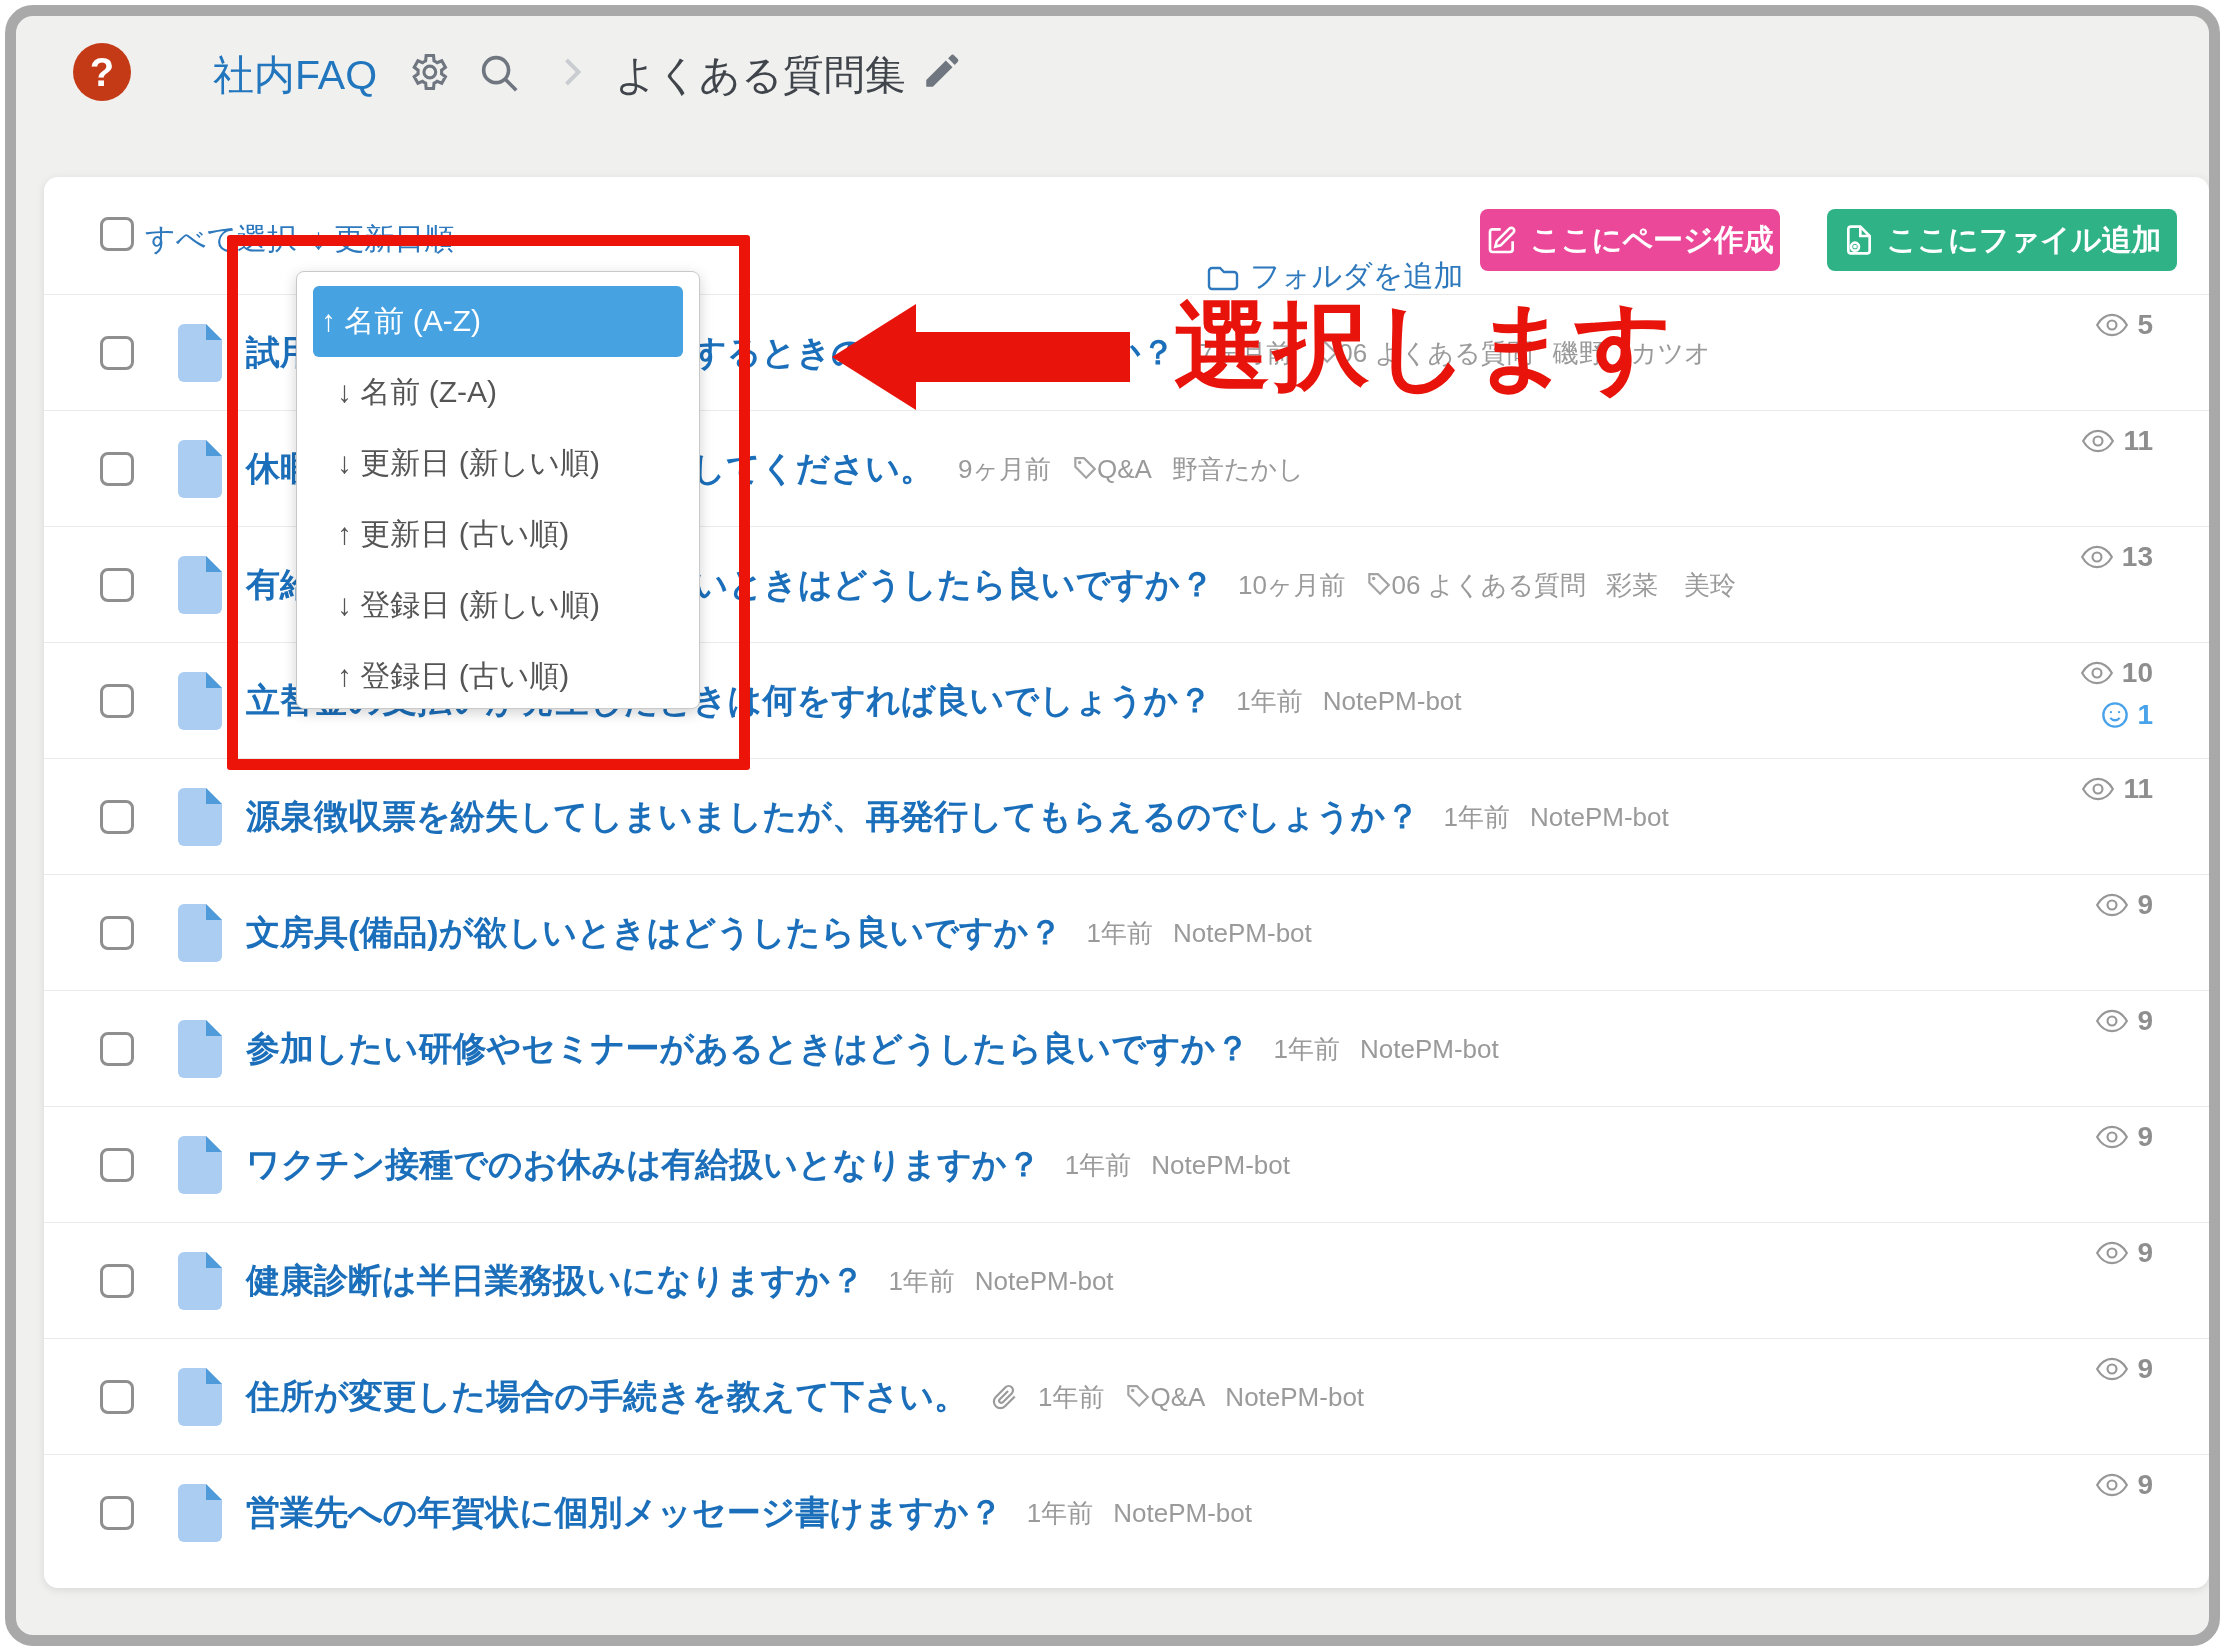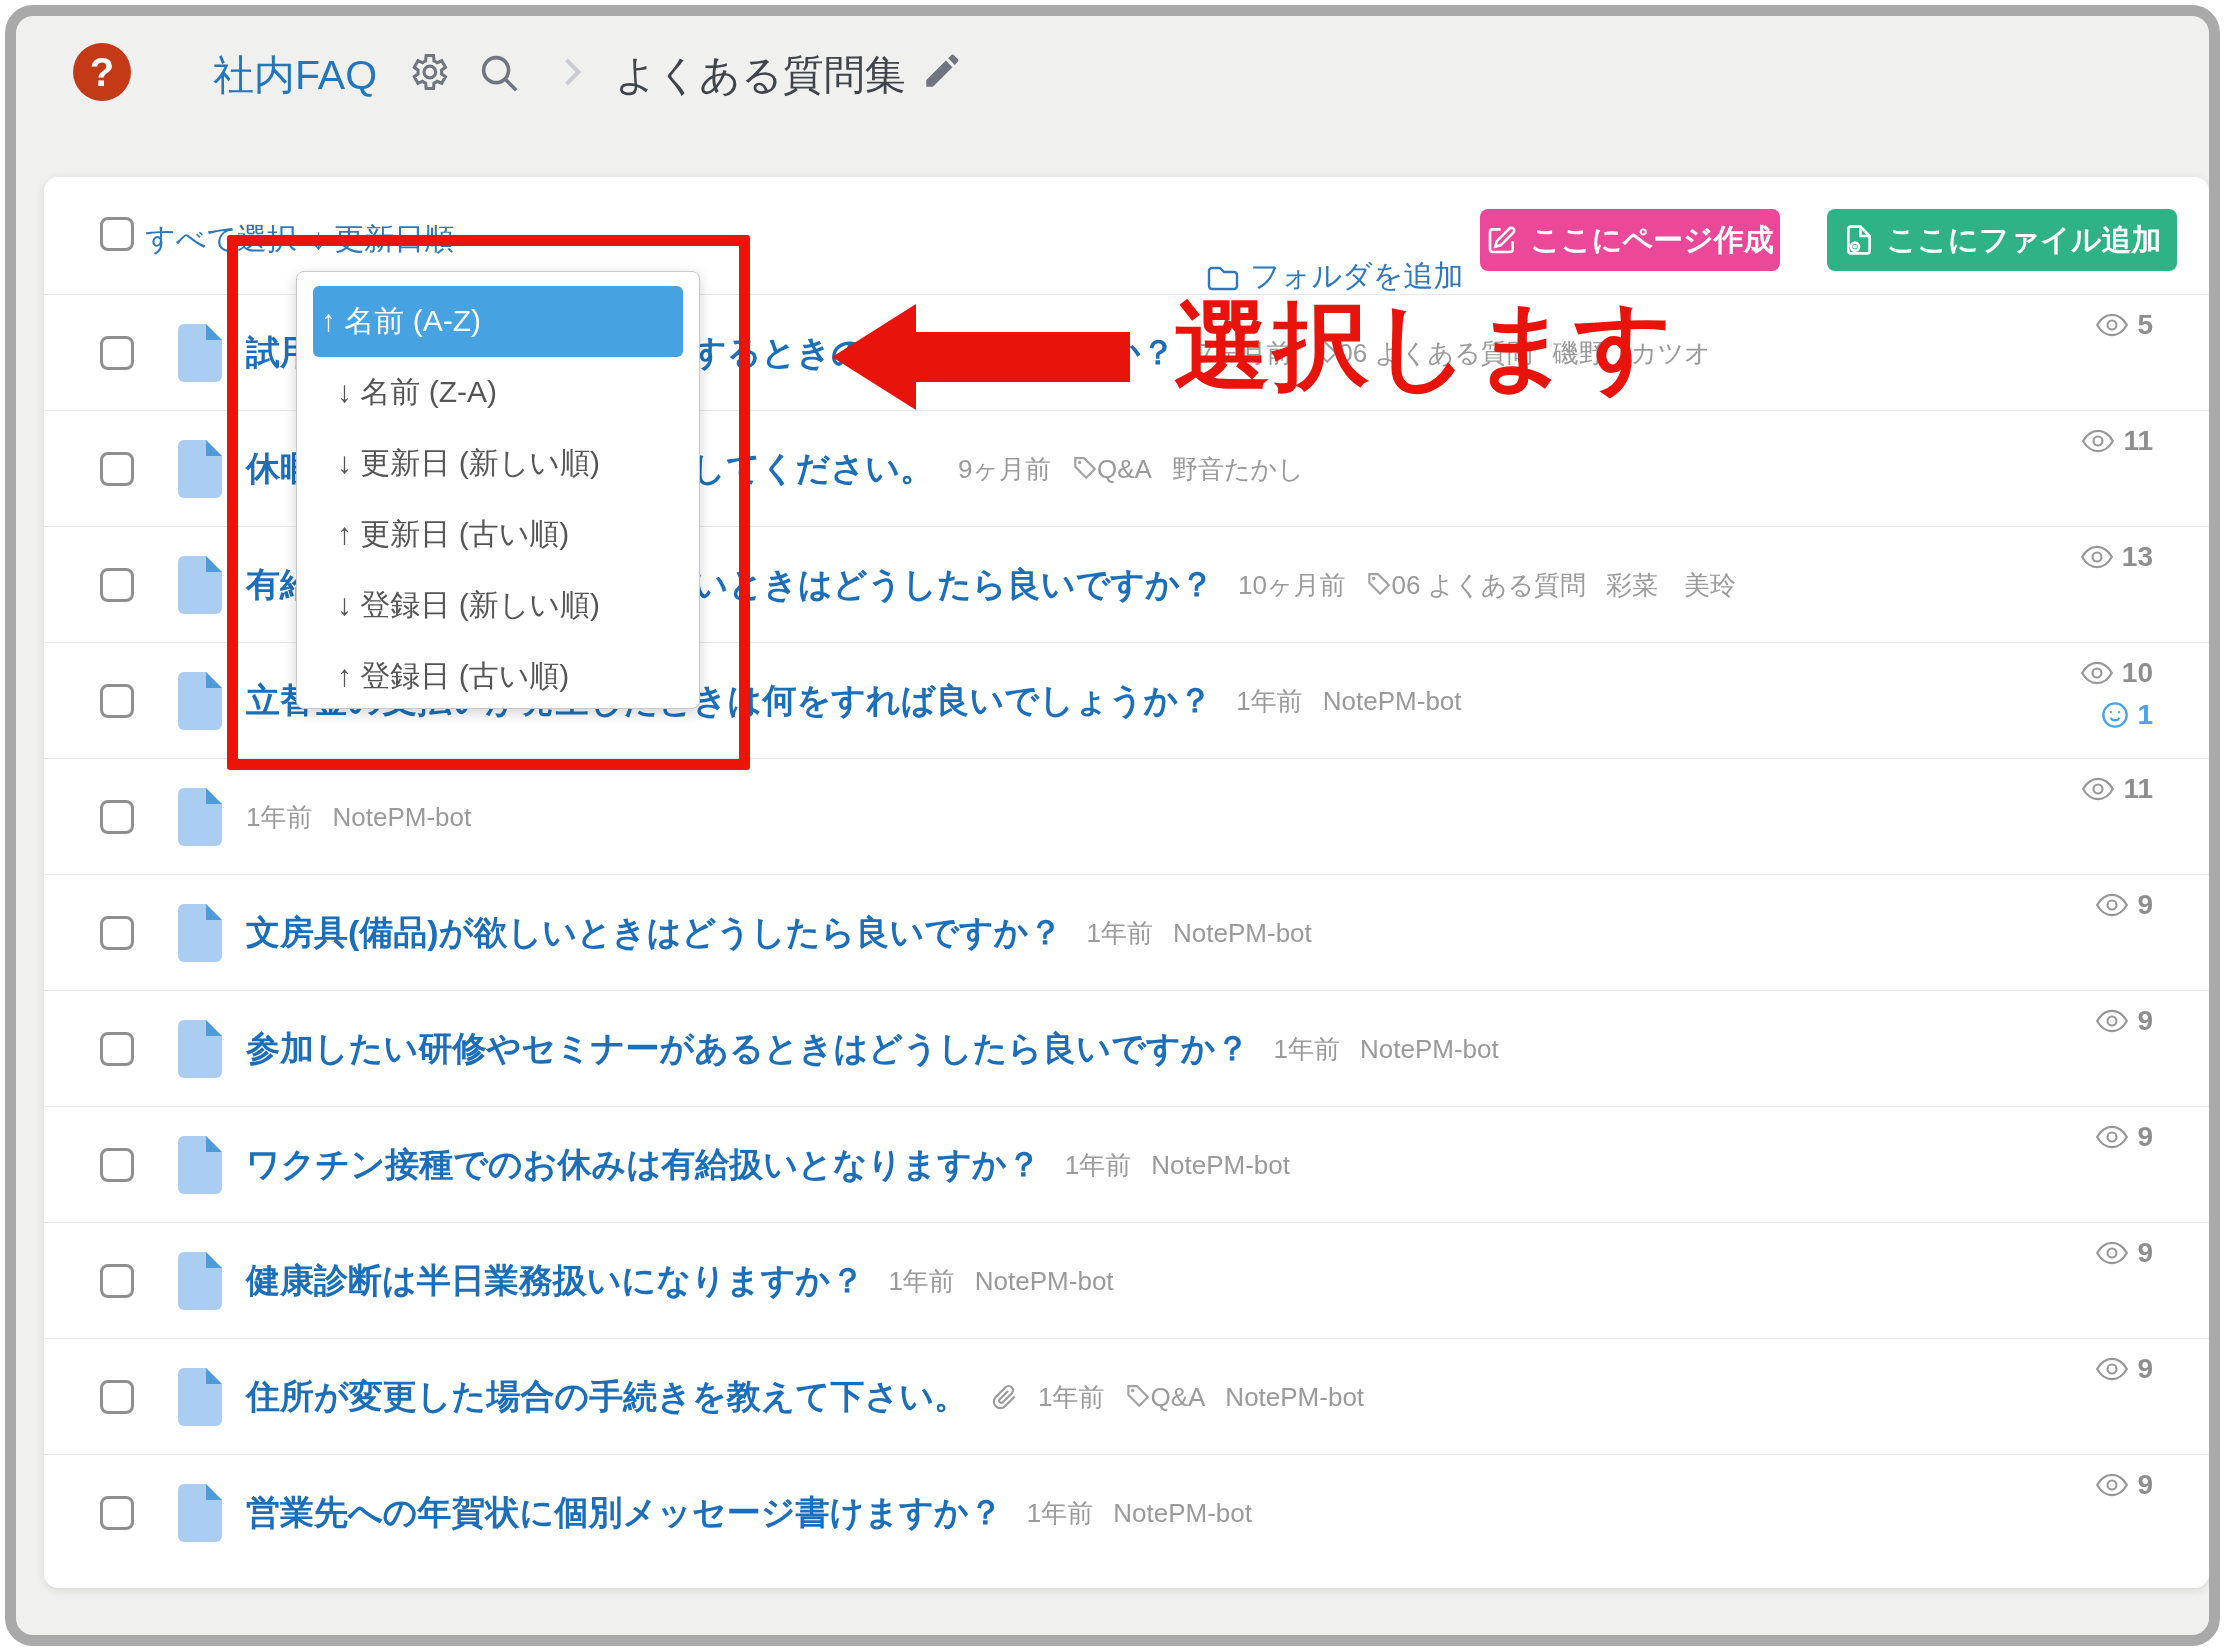--- a/index.html
+++ b/index.html
@@ -278,20 +278,21 @@
 
   <div class="row">
     <div class="row-line">
       <span class="cbx"></span>
       <span class="doc-ic">
         <svg width="50" height="62" viewBox="0 0 50 62">
           <path d="M6 8a6 6 0 0 1 6-6h22l16 16v36a6 6 0 0 1-6 6H12a6 6 0 0 1-6-6Z" fill="#aacdf1"></path>
           <path d="M34 2l16 16H34Z" fill="#4f9ad8"></path>
         </svg>
       </span>
+      <a class="row-title" href="#">源泉徴収票を紛失してしまいましたが、再発行してもらえるのでしょうか？</a>
       <span class="meta">
 
         <span>1年前</span>
 
         <span>NotePM-bot</span>
       </span>
     </div>
     <span class="views">
       <svg width="34" height="26" viewBox="0 0 32 22" fill="none" stroke="#979797" stroke-width="2">
         <path d="M2 11C6 4 11 1.5 16 1.5S26 4 30 11c-4 7-9 9.5-14 9.5S6 18 2 11Z"></path>

